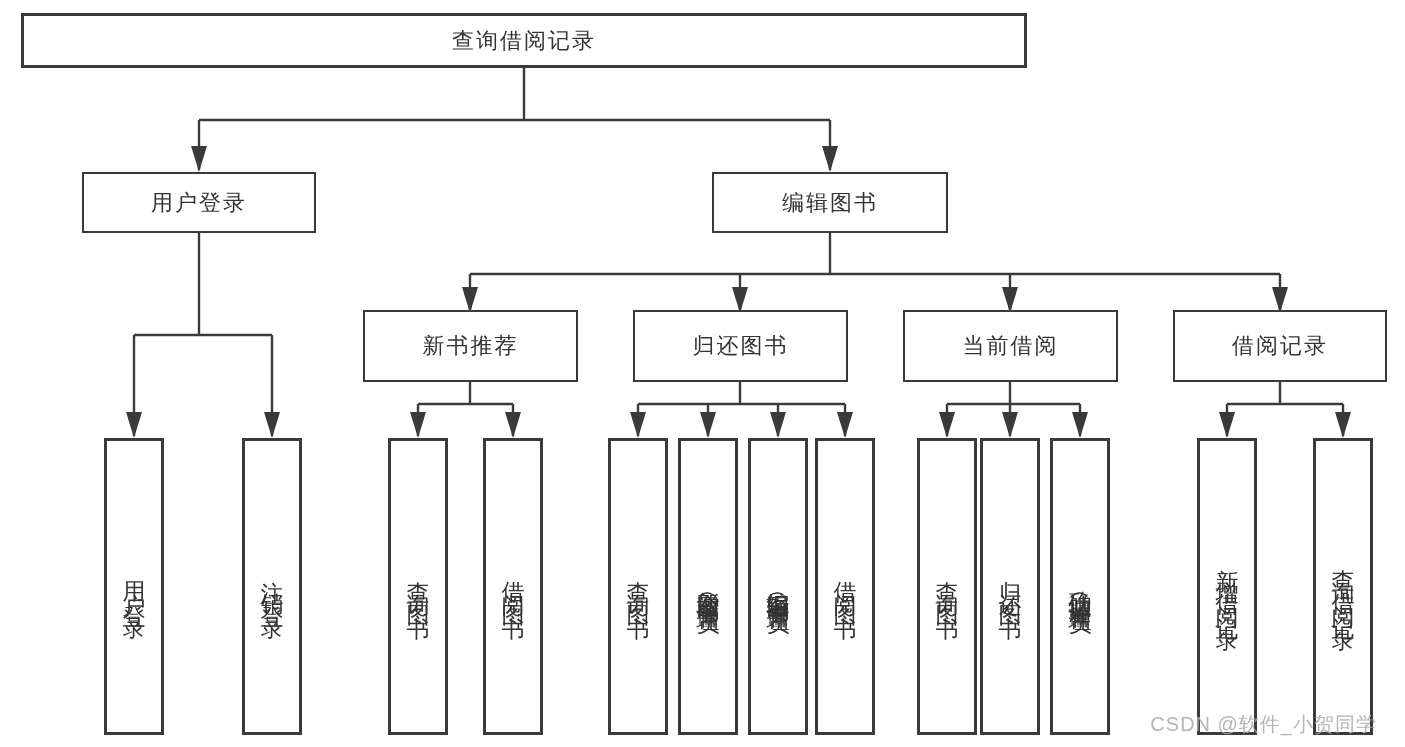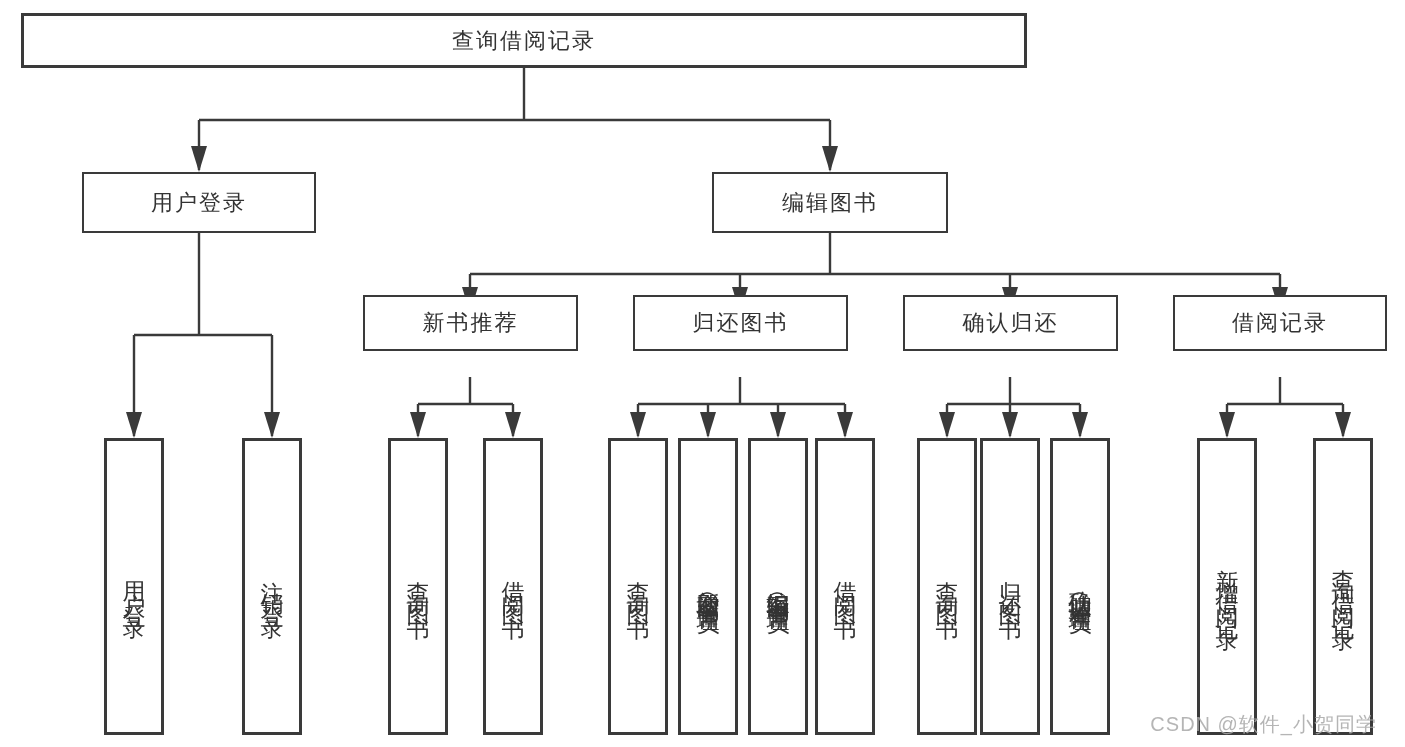--- a/index.html
+++ b/index.html
@@ -13,21 +13,21 @@
   .box {
     position:absolute; box-sizing:border-box; background:#ffffff;
     border:2px solid #3a3a3a; color:#333333;
     display:flex; align-items:center; justify-content:center;
     font-size:22px; letter-spacing:2px; text-align:center;
   }
   .root { left:21px; top:13px; width:1006px; height:55px; border-width:3px; }
   .l1   { top:172px; height:61px; }
   .l1a  { left:82px;  width:234px; }
   .l1b  { left:712px; width:236px; }
-  .l2   { top:295px; height:56px; }
+  .l2   { top:310px; height:72px; }
   .l2a  { left:363px;  width:215px; }
   .l2b  { left:633px;  width:215px; }
   .l2c  { left:903px;  width:215px; }
   .l2d  { left:1173px; width:214px; }
   .leaf { top:438px; width:60px; height:297px; border-width:3px; }
   .vtext {
     writing-mode:vertical-rl; text-orientation:mixed;
     font-size:23px; line-height:1; letter-spacing:12px; color:#333333;
   }
   .vtext.tight { letter-spacing:3px; }
@@ -96,21 +96,21 @@
     <span>编辑图书</span>
   </div>
 
   <div class="box l2 l2a">
     <span>新书推荐</span>
   </div>
   <div class="box l2 l2b">
     <span>归还图书</span>
   </div>
   <div class="box l2 l2c">
-    <span>确认归还</span>
+    <span>当前借阅</span>
   </div>
   <div class="box l2 l2d">
     <span>借阅记录</span>
   </div>
 
   <div class="box leaf" style="left:104px">
     <span class="vtext">用户登录</span>
   </div>
   <div class="box leaf" style="left:242px">
     <span class="vtext">注销登录</span>

